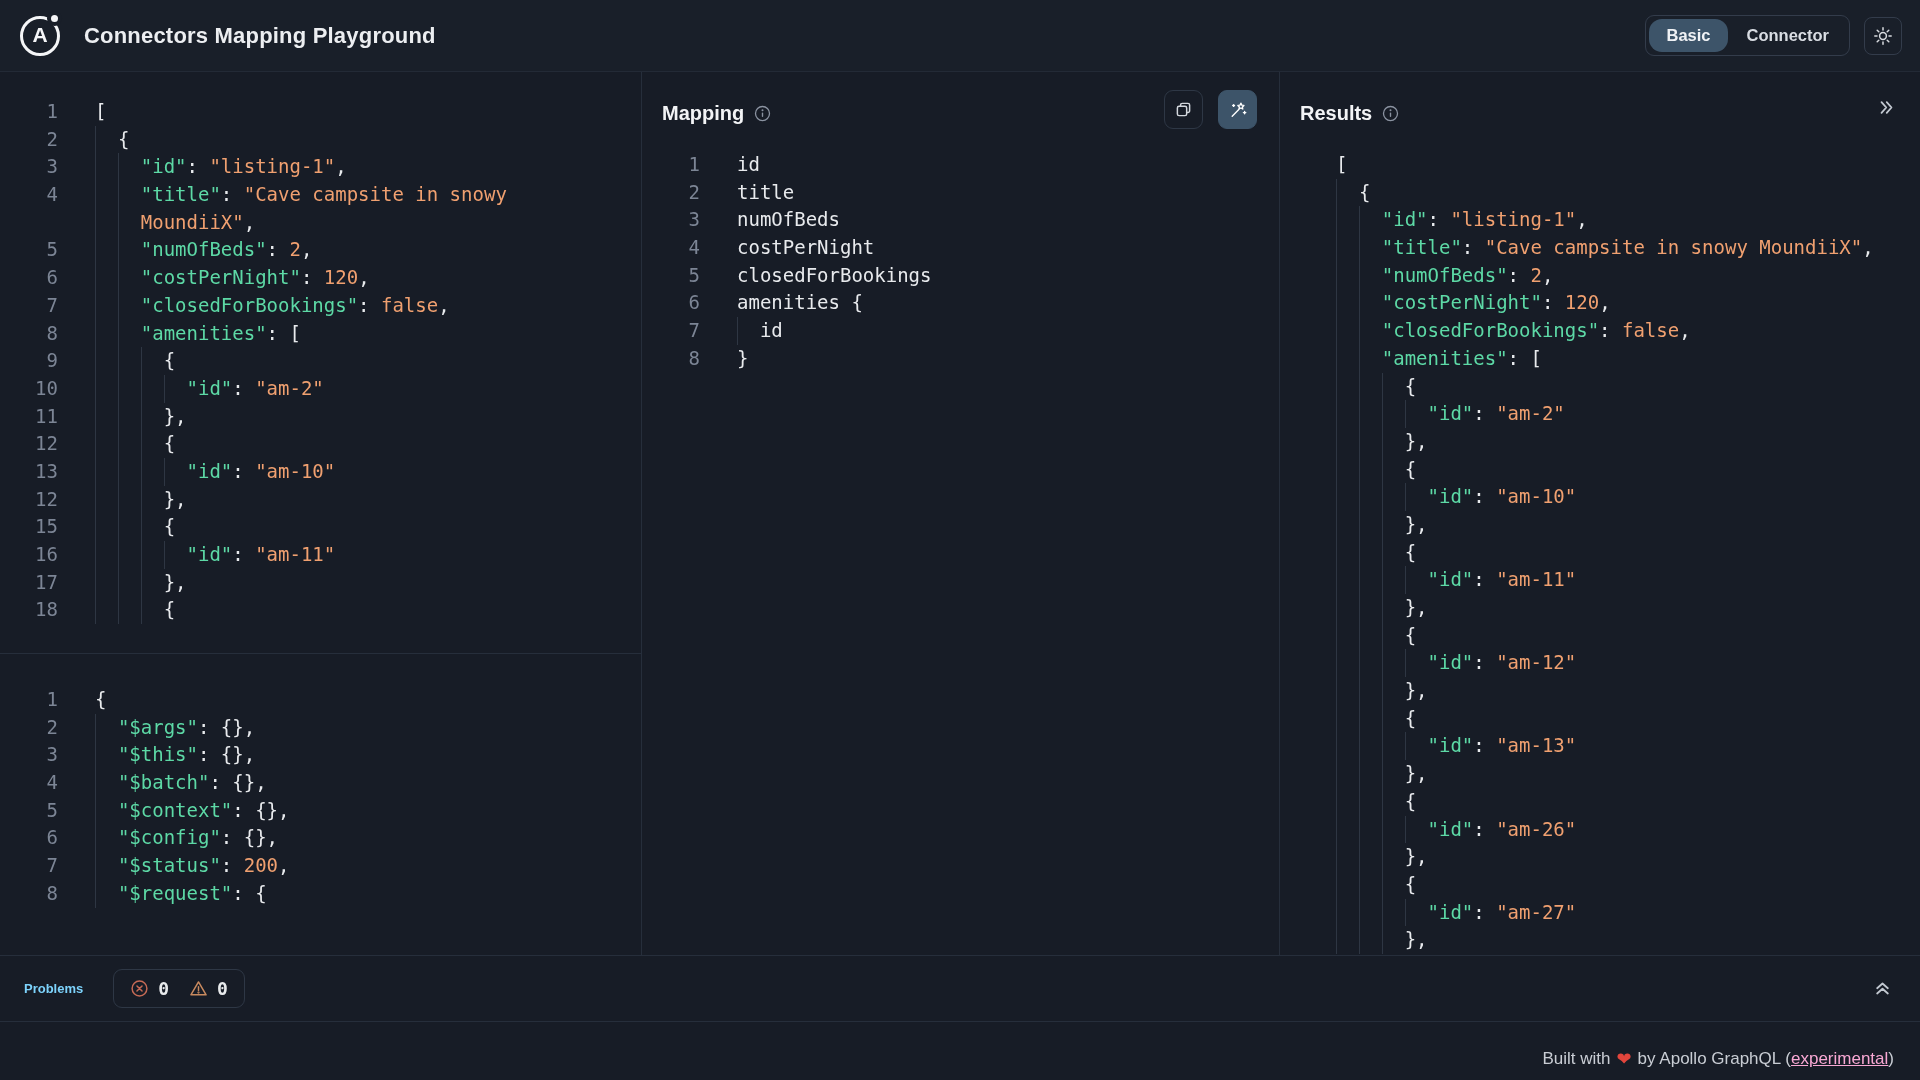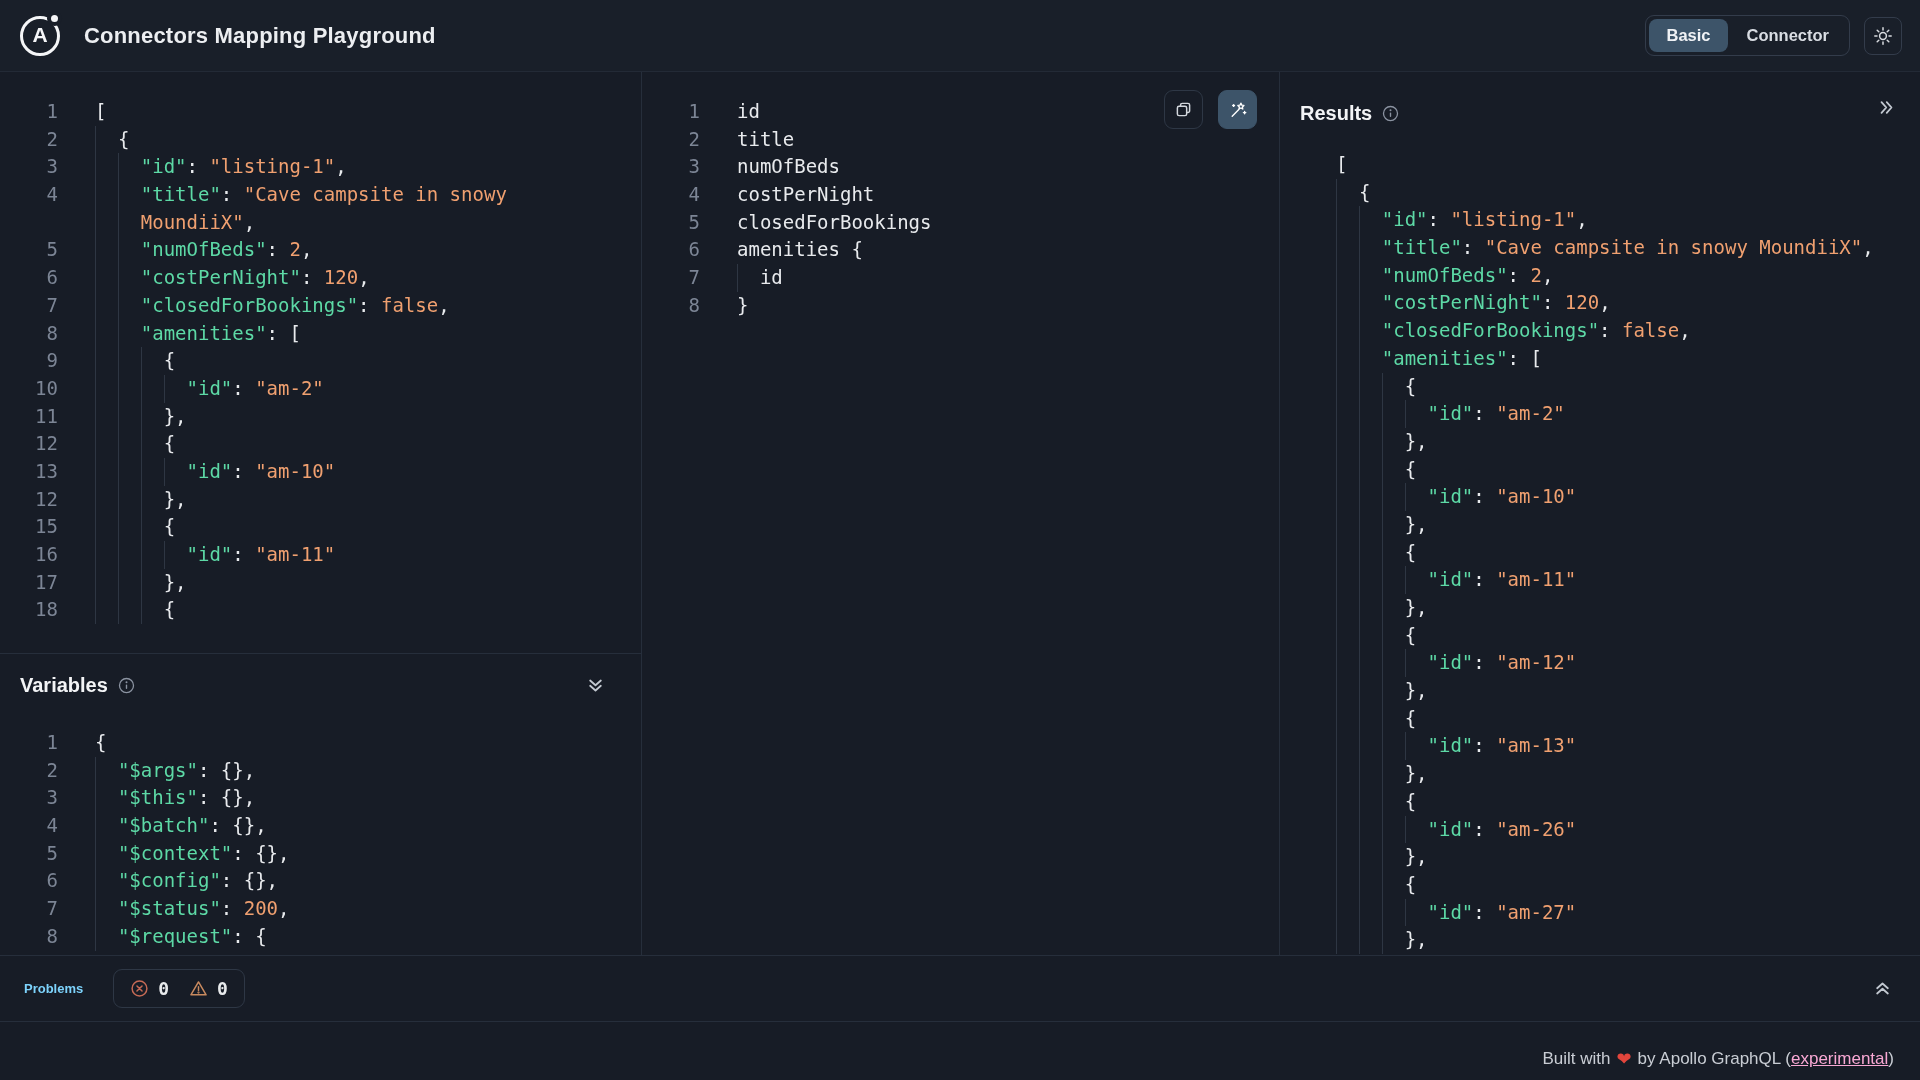--- a/index.html
+++ b/index.html
@@ -25,21 +25,21 @@
   .app-header{height:72px;background:var(--bg-header);border-bottom:1px solid #232a36;
     display:flex;align-items:center;padding:0 18px 0 20px;}
   .logo{position:relative;width:40px;height:40px;border:3px solid #f5f6f8;border-radius:50%;
     display:flex;align-items:center;justify-content:center;flex:0 0 auto;}
   .logo .letter{font-size:21px;font-weight:800;color:#f5f6f8;transform:translateY(-1px);}
   .logo .sat{position:absolute;top:-4px;right:-1px;width:7px;height:7px;border-radius:50%;
     background:#f5f6f8;box-shadow:0 0 0 4px var(--bg-header);}
   .app-title{margin-left:24px;font-size:22px;font-weight:600;letter-spacing:.2px;}
   .header-right{margin-left:auto;display:flex;align-items:center;gap:14px;}
   .mode-toggle{display:flex;align-items:center;border:1px solid #333c4b;border-radius:9px;padding:3px;gap:2px;}
-  .mode-btn{font-size:16.5px;font-weight:600;color:#d9dde3;padding:7px 17px;border-radius:8px;
+  .mode-btn{font-size:16.5px;font-weight:600;color:#d9dde3;padding:7px 17px;border-radius:13px;
     background:transparent;border:none;cursor:pointer;font-family:inherit;}
   .mode-btn.selected{background:var(--slate);color:#f0f2f5;}
   .icon-btn{width:38px;height:38px;border:1px solid #333c4b;border-radius:8px;background:transparent;
     display:flex;align-items:center;justify-content:center;cursor:pointer;}
   
   .main{display:flex;height:883px;}
   .vdiv{width:1px;background:var(--divider);}
   .hdiv{height:1px;background:var(--divider);}
   .col-left{width:641px;display:flex;flex-direction:column;}
   .col-mid{width:637px;position:relative;}
@@ -246,37 +246,20 @@
             <span class="ln">18</span>
             <span class="lbody">
               <span class="ind" style="width: 6ch;"></span>
               <span class="txt">{</span>
             </span>
           </div>
         </div>
     </section>
     <div class="hdiv"></div>
     <section class="panel panel-vars">
-      <div class="panel-h tight">
-        <span class="panel-title">Variables</span>
-        <span>
-          <svg width="17" height="17" viewBox="0 0 16 16">
-              <circle cx="8" cy="8" r="6.6" fill="none" stroke="#8b93a1" stroke-width="1.2"></circle>
-              <circle cx="8" cy="5" r=".95" fill="#8b93a1"></circle>
-              <rect x="7.35" y="7" width="1.3" height="4.3" rx=".6" fill="#8b93a1"></rect>
-            </svg>
-        </span>
-        <button class="hdr-chevron">
-          <span>
-            <svg width="19" height="19" viewBox="0 0 16 16" fill="none" stroke="#c3c9d1" stroke-width="1.5" stroke-linecap="round" stroke-linejoin="round">
-              <path d="M3.5 3.8 8 7.8l4.5-4M3.5 8.2 8 12.2l4.5-4"></path>
-            </svg>
-          </span>
-        </button>
-      </div>
       <div class="code vars-code">
           <div class="code-line">
             <span class="ln">1</span>
             <span class="lbody">
               <span class="txt">{</span>
             </span>
           </div>
           <div class="code-line">
             <span class="ln">2</span>
             <span class="lbody">
@@ -326,20 +309,30 @@
               <span class="txt"><span class="tk">"$request"</span>: {</span>
             </span>
           </div>
         </div>
     </section>
   </div>
 
   <div class="vdiv"></div>
 
   <section class="col-mid panel">
+    <div class="panel-h">
+      <span class="panel-title">Mapping</span>
+      <span>
+        <svg width="17" height="17" viewBox="0 0 16 16">
+            <circle cx="8" cy="8" r="6.6" fill="none" stroke="#8b93a1" stroke-width="1.2"></circle>
+            <circle cx="8" cy="5" r=".95" fill="#8b93a1"></circle>
+            <rect x="7.35" y="7" width="1.3" height="4.3" rx=".6" fill="#8b93a1"></rect>
+          </svg>
+      </span>
+    </div>
     <div class="panel-actions">
       <button class="sq-btn">
         <span>
           <svg width="19" height="19" viewBox="0 0 18 18" fill="none" stroke="#d3d7dd" stroke-width="1.4" stroke-linejoin="round">
             <rect x="3.2" y="6" width="8.8" height="8.8" rx="1.6"></rect>
             <path d="M6.2 6V4.8A1.6 1.6 0 0 1 7.8 3.2h5.4a1.6 1.6 0 0 1 1.6 1.6v5.4a1.6 1.6 0 0 1-1.6 1.6H12"></path>
           </svg>
         </span>
       </button>
       <button class="sq-btn primary">

